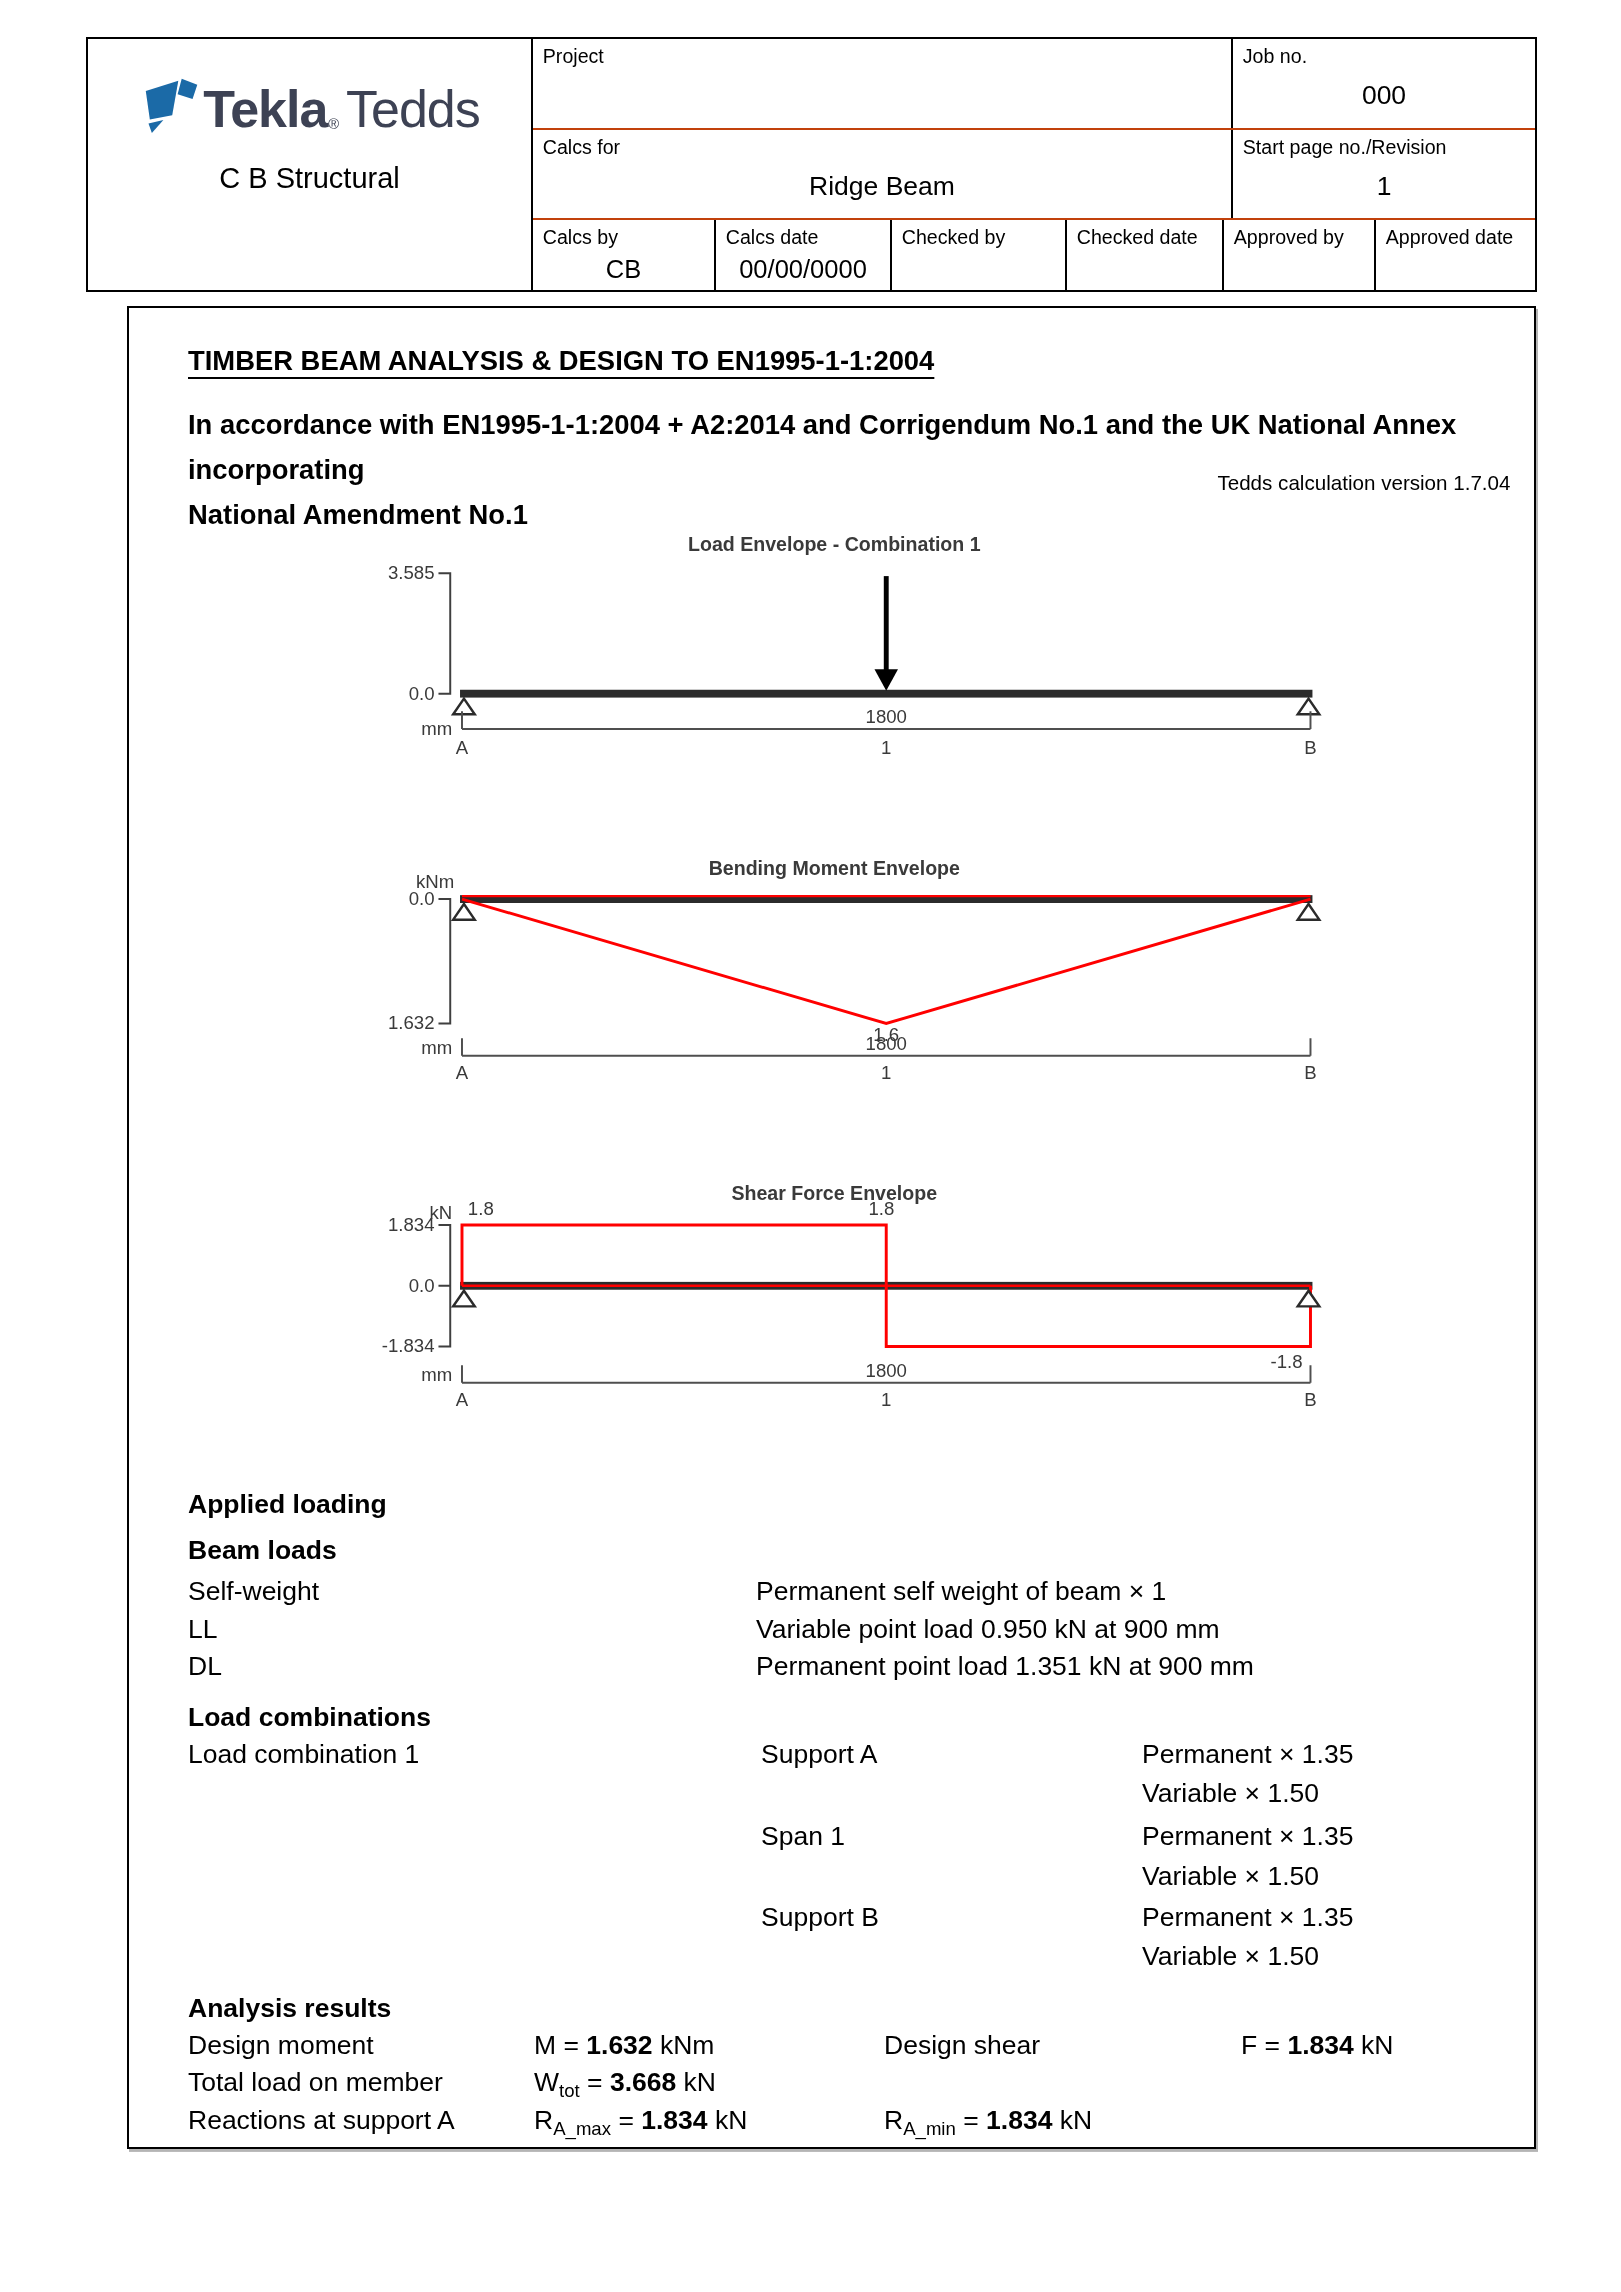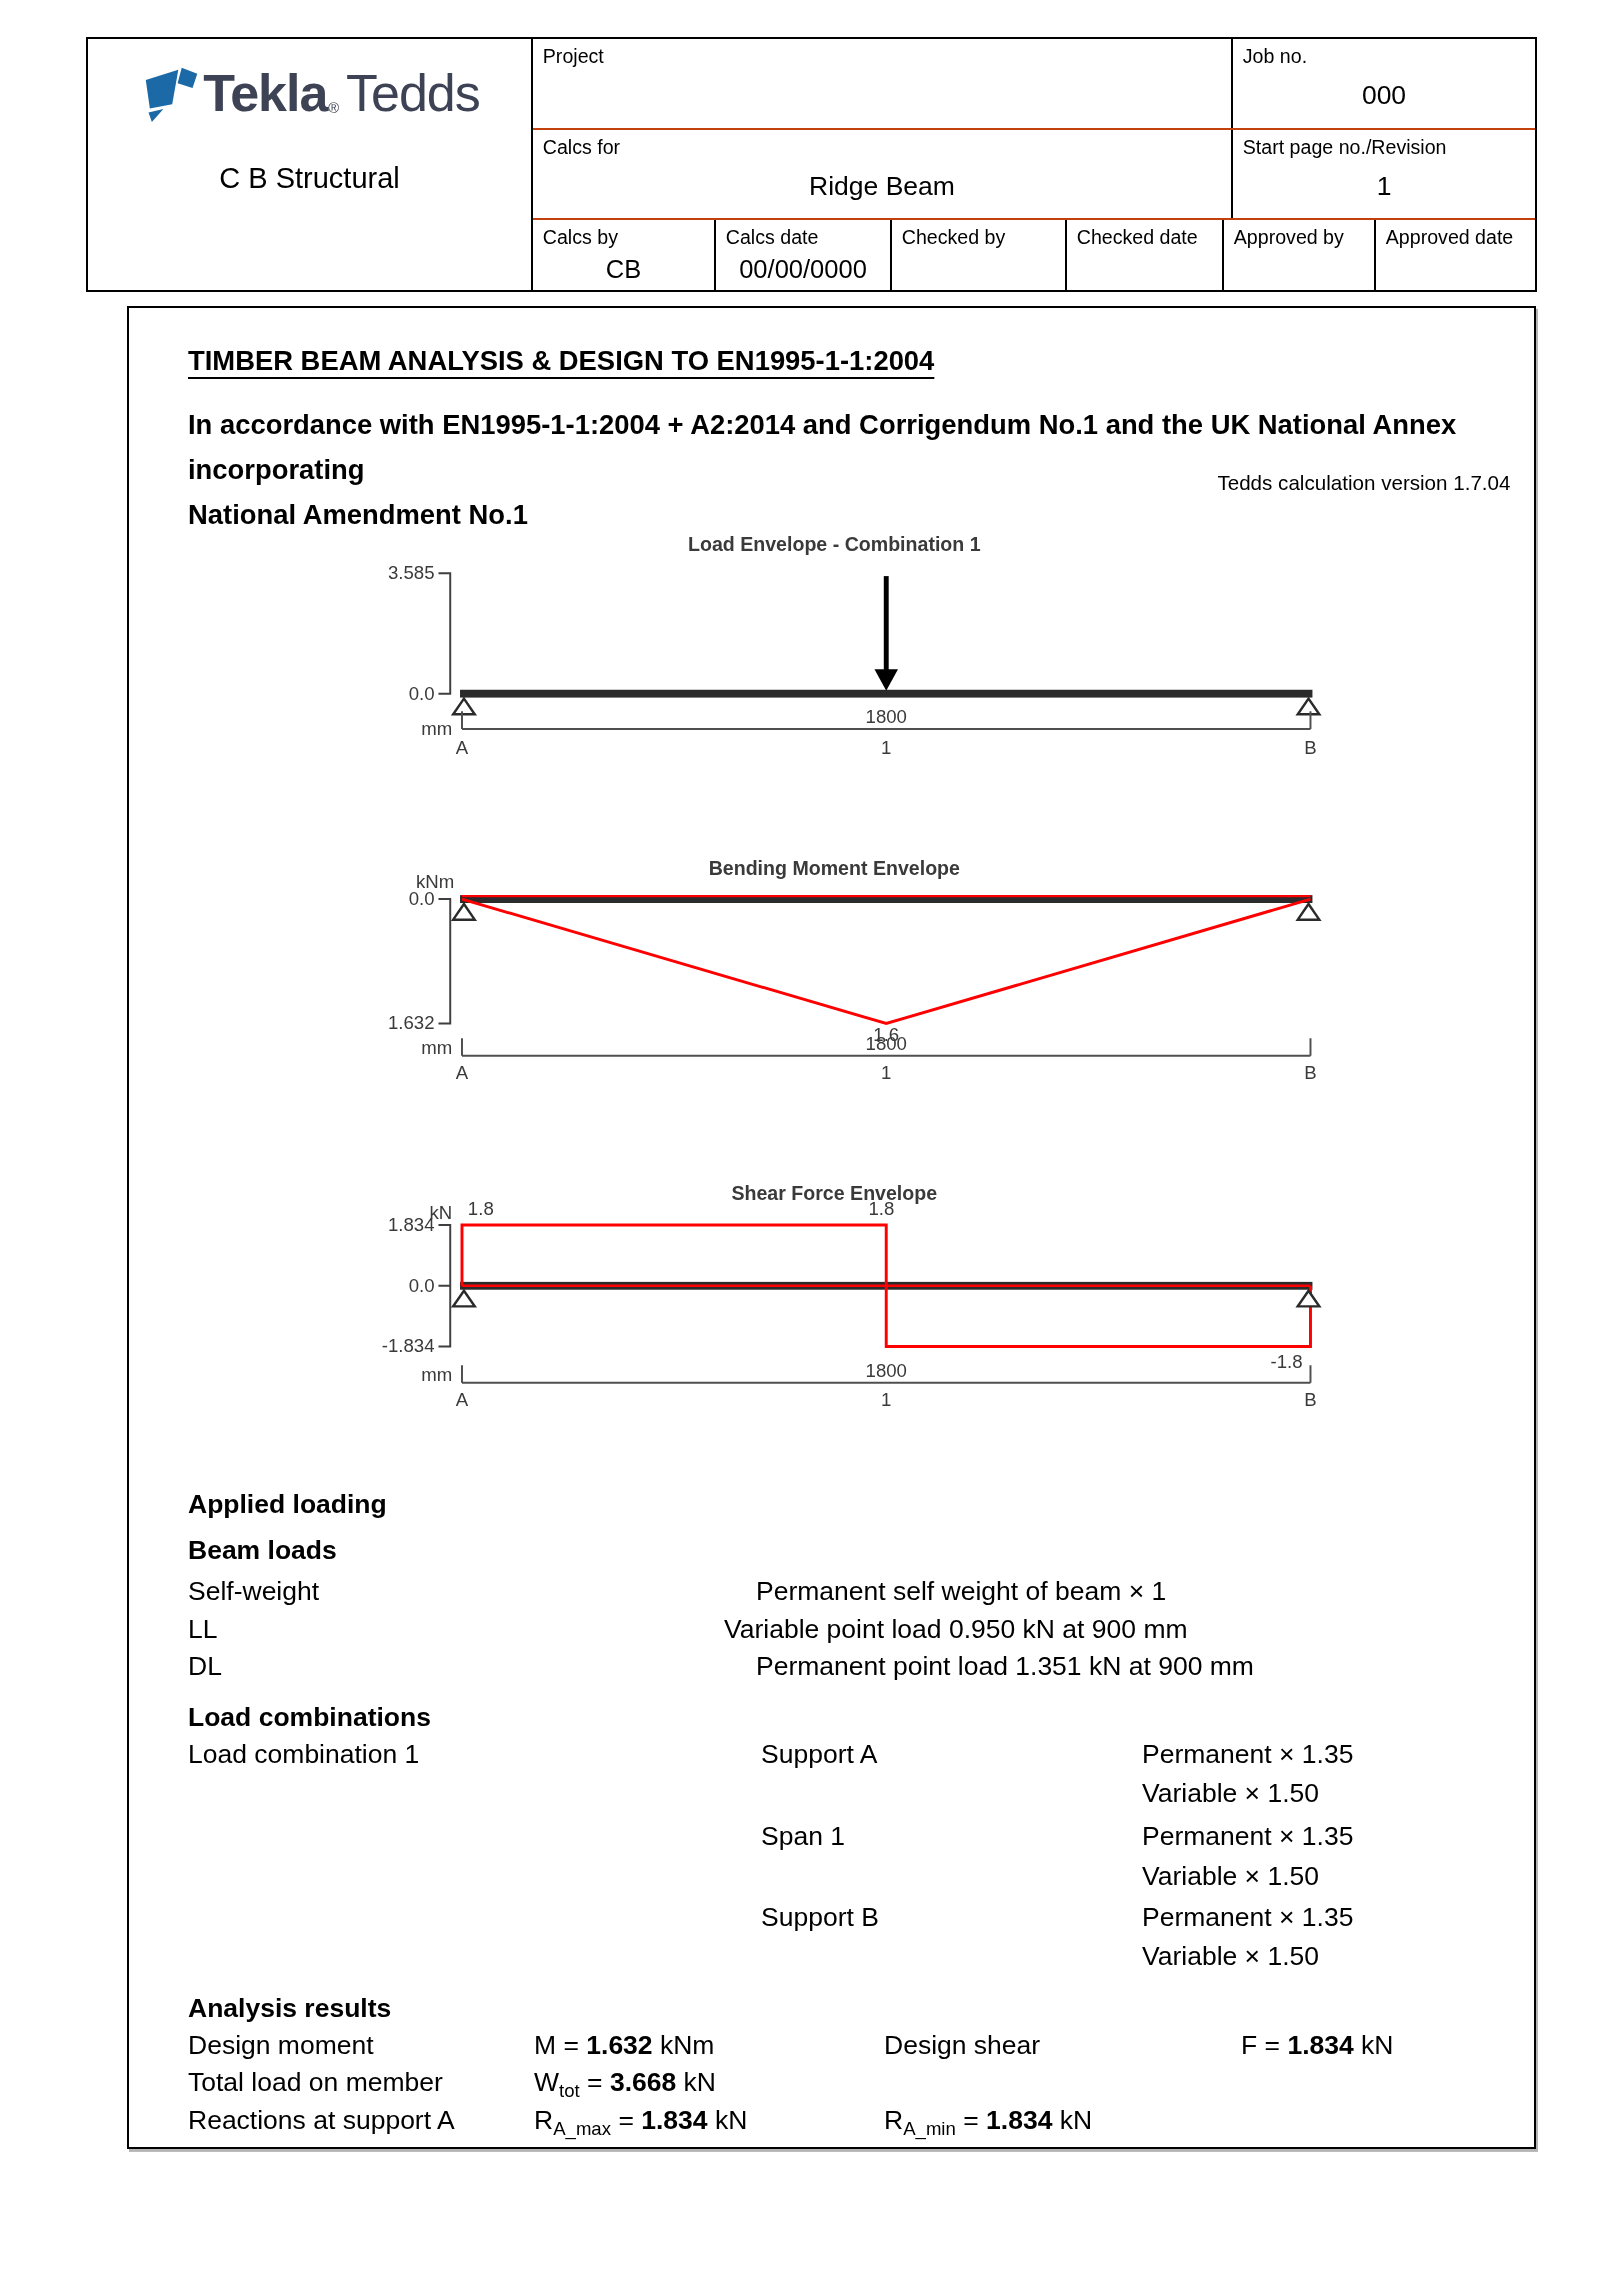--- a/index.html
+++ b/index.html
@@ -5,21 +5,21 @@
   html,body { margin:0; padding:0; background:#fff; }
   body { width:1621px; height:2293px; position:relative;
          font-family:"Liberation Sans", sans-serif; color:#000; }
 
   
   .header-table { position:absolute; left:86px; top:37px; width:1451px; height:255px;
                   border:2px solid #000; border-bottom-width:2.9px; box-sizing:border-box;
                   display:flex; background:#fff; }
   .logo-cell { width:445px; border-right:2px solid #000; box-sizing:border-box;
                display:flex; flex-direction:column; align-items:center; padding-top:23.5px; }
-  .logo-row { display:flex; align-items:flex-start; gap:3px; height:76px; }
+  .logo-row { display:flex; align-items:flex-end; gap:3px; height:76px; }
   .logo-mark { width:61px; height:65px; }
   .brand { font-size:52px; color:#3d4254; letter-spacing:-1px; white-space:nowrap; }
   .brand-tekla { font-weight:bold; }
   .brand-reg { font-size:14.7px; vertical-align:-2.9px; margin-left:1px; margin-right:7.8px; }
   .company { margin-top:23.5px; font-size:29px; color:#000; }
 
   .header-right { flex:1; display:flex; flex-direction:column; min-width:0; }
   .hrow { display:flex; border-bottom:2px solid #c2410c; box-sizing:border-box; }
   .hrow.r1 { height:91px; }
   .hrow.r2 { height:90px; }
@@ -204,21 +204,21 @@
     </div>
     <div class="trow bold" style="top:1226px">
       <span class="cell" style="left:0">Beam loads</span>
     </div>
     <div class="trow" style="top:1267px">
       <span class="cell" style="left:0">Self-weight</span>
       <span class="cell" style="left:568px">Permanent self weight of beam × 1</span>
     </div>
     <div class="trow" style="top:1305px">
       <span class="cell" style="left:0">LL</span>
-      <span class="cell" style="left:536px">Variable point load 0.950 kN at 900 mm</span>
+      <span class="cell" style="left:568px">Variable point load 0.950 kN at 900 mm</span>
     </div>
     <div class="trow" style="top:1342px">
       <span class="cell" style="left:0">DL</span>
       <span class="cell" style="left:568px">Permanent point load 1.351 kN at 900 mm</span>
     </div>
 
     <div class="trow bold" style="top:1393px">
       <span class="cell" style="left:0">Load combinations</span>
     </div>
     <div class="trow" style="top:1430px">

